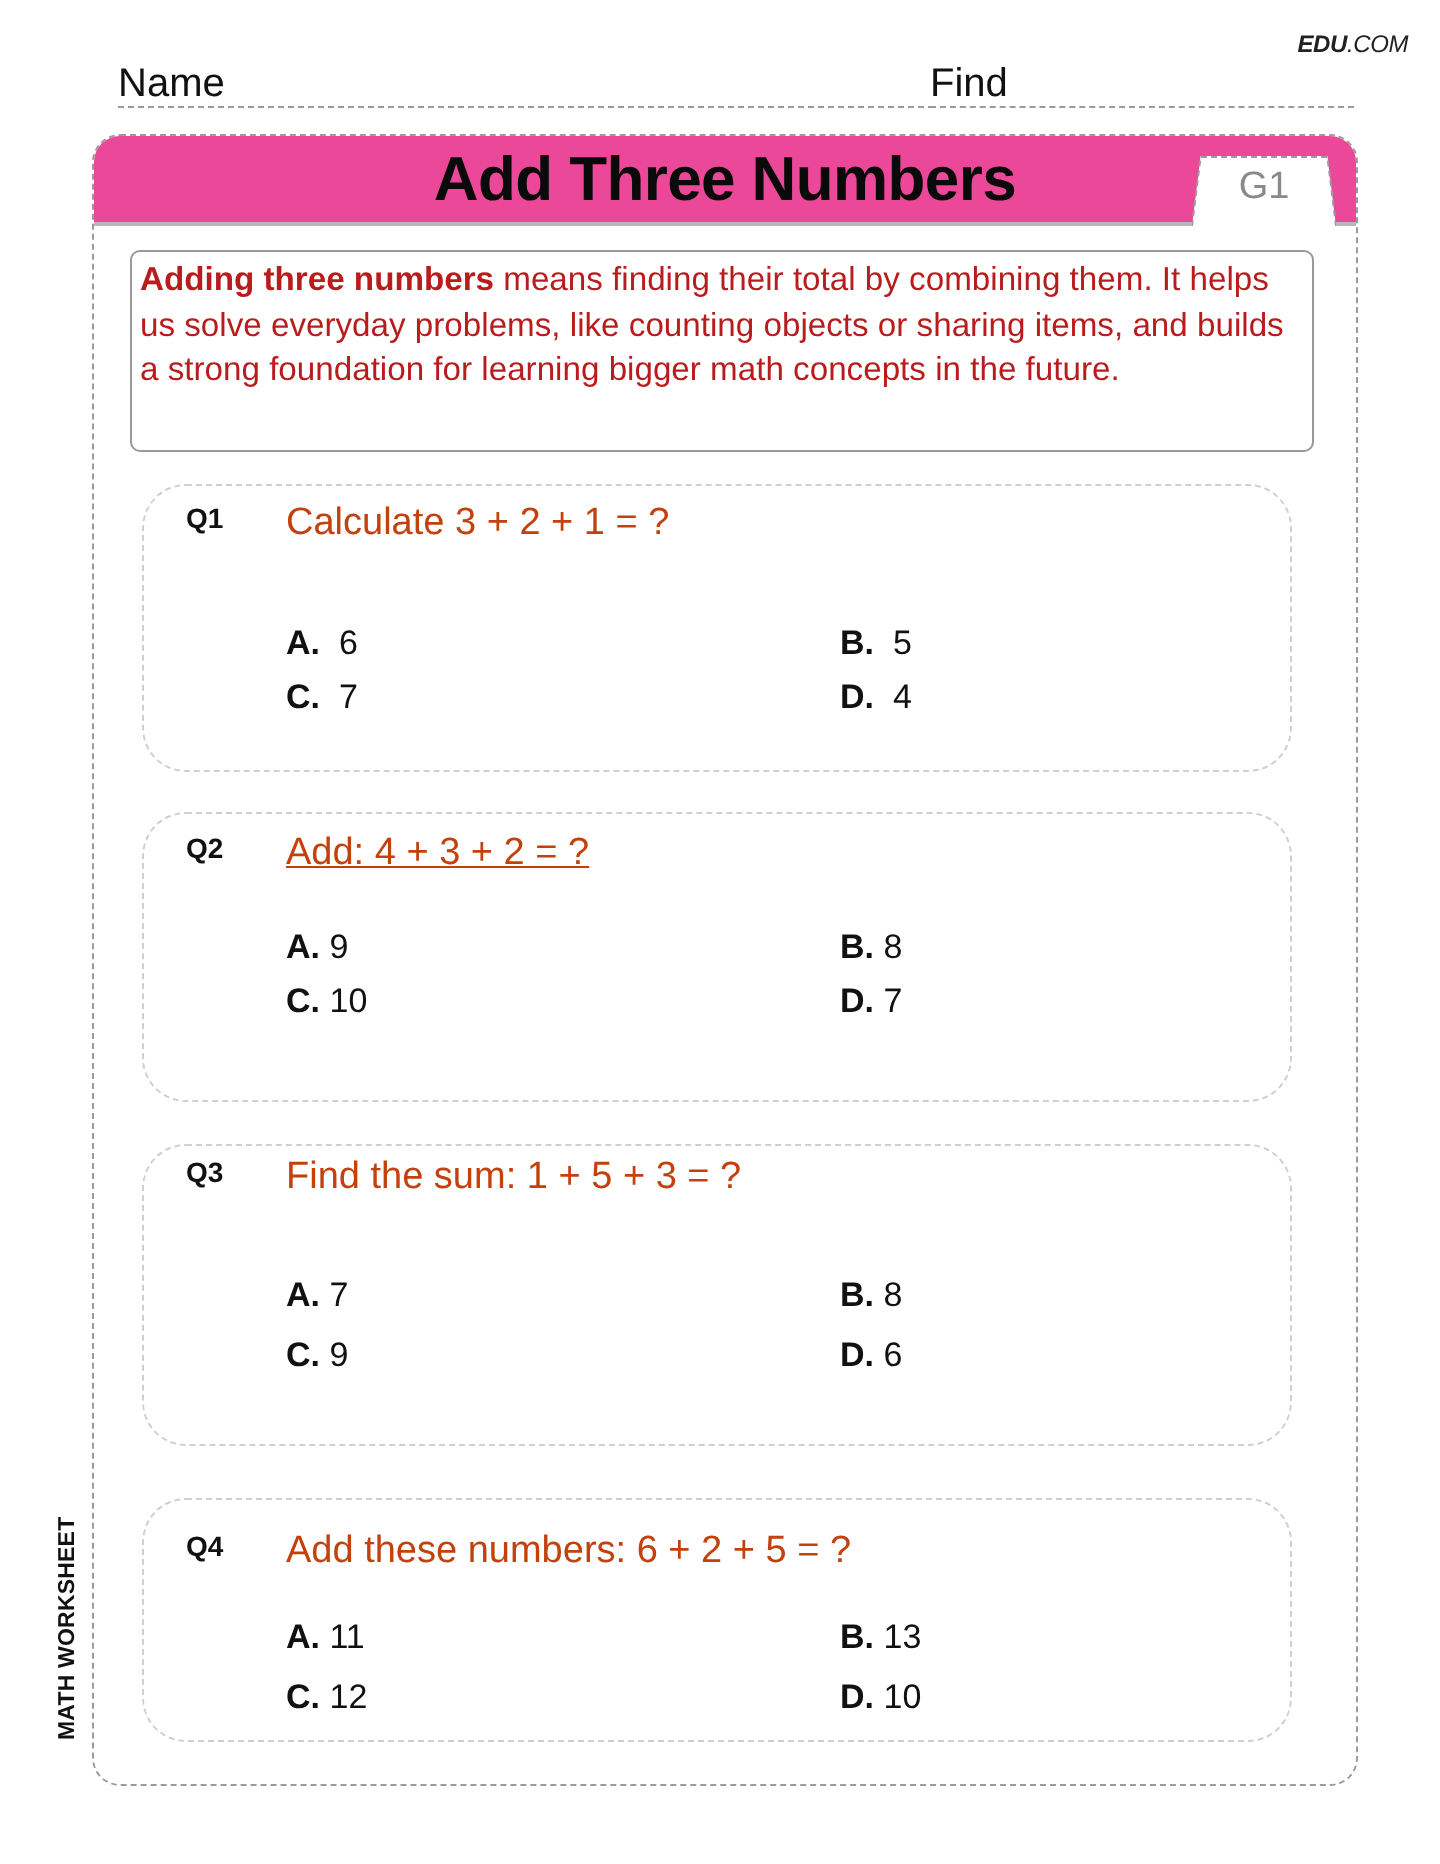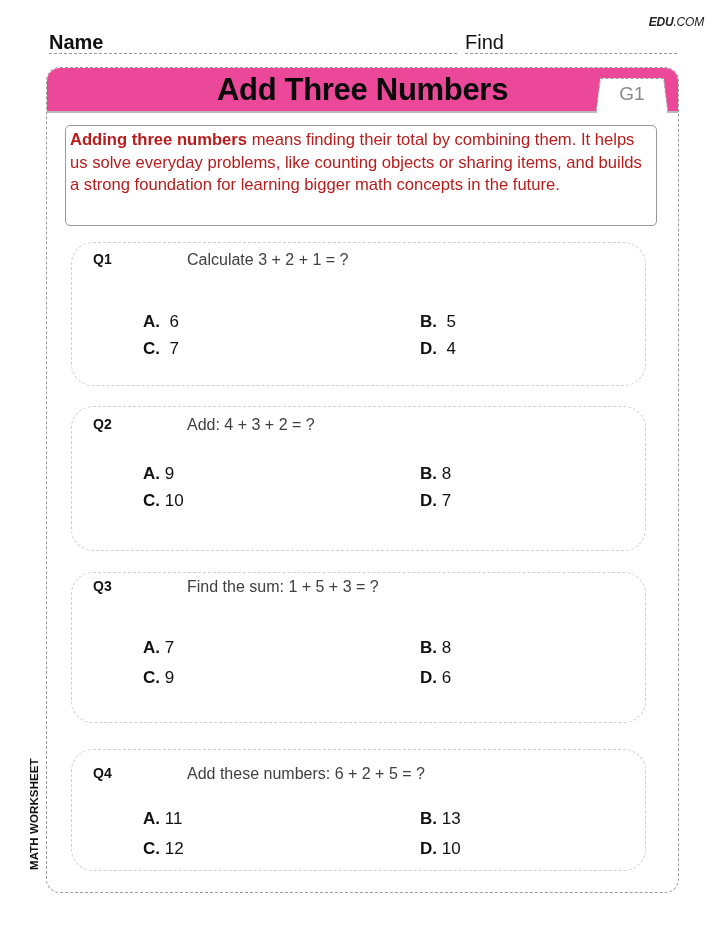--- a/index.html
+++ b/index.html
@@ -5,36 +5,36 @@
     * { box-sizing: border-box; margin: 0; padding: 0; }
     html, body { width: 720px; height: 932px; background: #ffffff; overflow: hidden; }
     body { position: relative; font-family: "Liberation Sans", sans-serif; color: #111; }
 
     .brand { position: absolute; right: 16px; top: 15px; font-size: 12px; color: #222; letter-spacing: -0.2px; }
     .brand b { font-weight: 700; font-style: italic; text-align: right; }
     .brand span.tld { font-style: italic; font-weight: 400; }
 
     .name-row { position: absolute; top: 30px; left: 43px; width: 634px; height: 25px; }
     .field { position: absolute; top: 0; height: 24px; border-bottom: 1px dashed #9a9a9a; font-size: 20px; line-height: 24px; color: #111; }
-    .field.name { left: 6px; width: 408px; font-weight: bold; }
+    .field.name { left: 16px; width: 408px; }
     .field.date { left: 422px; width: 212px; }
 
     .sheet { position: absolute; left: 46px; top: 67px; width: 633px; height: 826px; border: 1px dashed #9b9b9b; border-radius: 14px; overflow: hidden; }
     .sheet-header { position: absolute; left: 0; top: 0; width: 100%; height: 45px; background: #ec4899; border-bottom: 2px solid #b8b8b8; }
     .sheet-title { position: absolute; left: 0; top: 4px; width: 100%; text-align: center; font-size: 31px; font-weight: 700; color: #0a0a0a; letter-spacing: -0.3px; }
     .grade-tab { position: absolute; right: 10px; top: 10px; width: 72px; height: 35px; background: #fff; clip-path: polygon(6% 0, 94% 0, 100% 100%, 0 100%); }
     .grade-tab-border { position: absolute; right: 10px; top: 10px; width: 72px; height: 35px; }
     .grade-tab span { position: absolute; left: 0; top: 5px; width: 100%; text-align: center; font-size: 19px; color: #8a8a8a; }
 
     .intro { position: absolute; left: 18px; top: 57px; width: 592px; height: 101px; border: 1px solid #9a9a9a; border-radius: 5px; padding: 3px 4px; font-size: 16.6px; line-height: 22.6px; color: #b91c1c; }
     .intro b { font-weight: 700; }
 
     .q-card { position: absolute; left: 24px; width: 575px; border: 1px dashed #cfcfcf; border-radius: 22px; }
     .q-num { position: absolute; left: 21px; font-size: 14px; font-weight: 700; color: #111; text-align: right; }
-    .q-text { position: absolute; left: 71px; font-size: 16px; color: #404040; margin-left: 44px; }
+    .q-text { position: absolute; left: 71px; font-size: 19px; color: #c2410c; }
     .opt { position: absolute; font-size: 17px; color: #111; }
     .opt b { font-weight: 700; }
     .opt.col1 { left: 71px; }
     .opt.col2 { left: 348px; }
 
     .side-label { position: absolute; left: 28px; top: 870px; transform-origin: left top; transform: rotate(-90deg); font-size: 11.5px; font-weight: 700; color: #111; letter-spacing: 0.1px; white-space: nowrap; }
   </style>
 </head>
 <body>
 
@@ -62,21 +62,21 @@
     <div class="q-num" style="top:8px;">Q1</div>
     <div class="q-text" style="top:8px;">Calculate 3 + 2 + 1 = ?</div>
     <div class="opt col1" style="top:69px;"><b>A.</b>&nbsp; <span>6</span></div>
     <div class="opt col2" style="top:69px;"><b>B.</b>&nbsp; <span>5</span></div>
     <div class="opt col1" style="top:96px;"><b>C.</b>&nbsp; <span>7</span></div>
     <div class="opt col2" style="top:96px;"><b>D.</b>&nbsp; <span>4</span></div>
   </div>
 
   <div class="q-card" style="top:338px;height:145px;">
     <div class="q-num" style="top:9px;">Q2</div>
-    <div class="q-text" style="top:9px;">Add: 4 + 3 + 2 = ?</div>
+    <div class="q-text" style="top:9px;text-decoration:underline;">Add: 4 + 3 + 2 = ?</div>
     <div class="opt col1" style="top:57px;"><b>A.</b> <span>9</span></div>
     <div class="opt col2" style="top:57px;"><b>B.</b> <span>8</span></div>
     <div class="opt col1" style="top:84px;"><b>C.</b> <span>10</span></div>
     <div class="opt col2" style="top:84px;"><b>D.</b> <span>7</span></div>
   </div>
 
   <div class="q-card" style="top:504px;height:151px;">
     <div class="q-num" style="top:5px;">Q3</div>
     <div class="q-text" style="top:5px;">Find the sum: 1 + 5 + 3 = ?</div>
     <div class="opt col1" style="top:65px;"><b>A.</b> <span>7</span></div>

